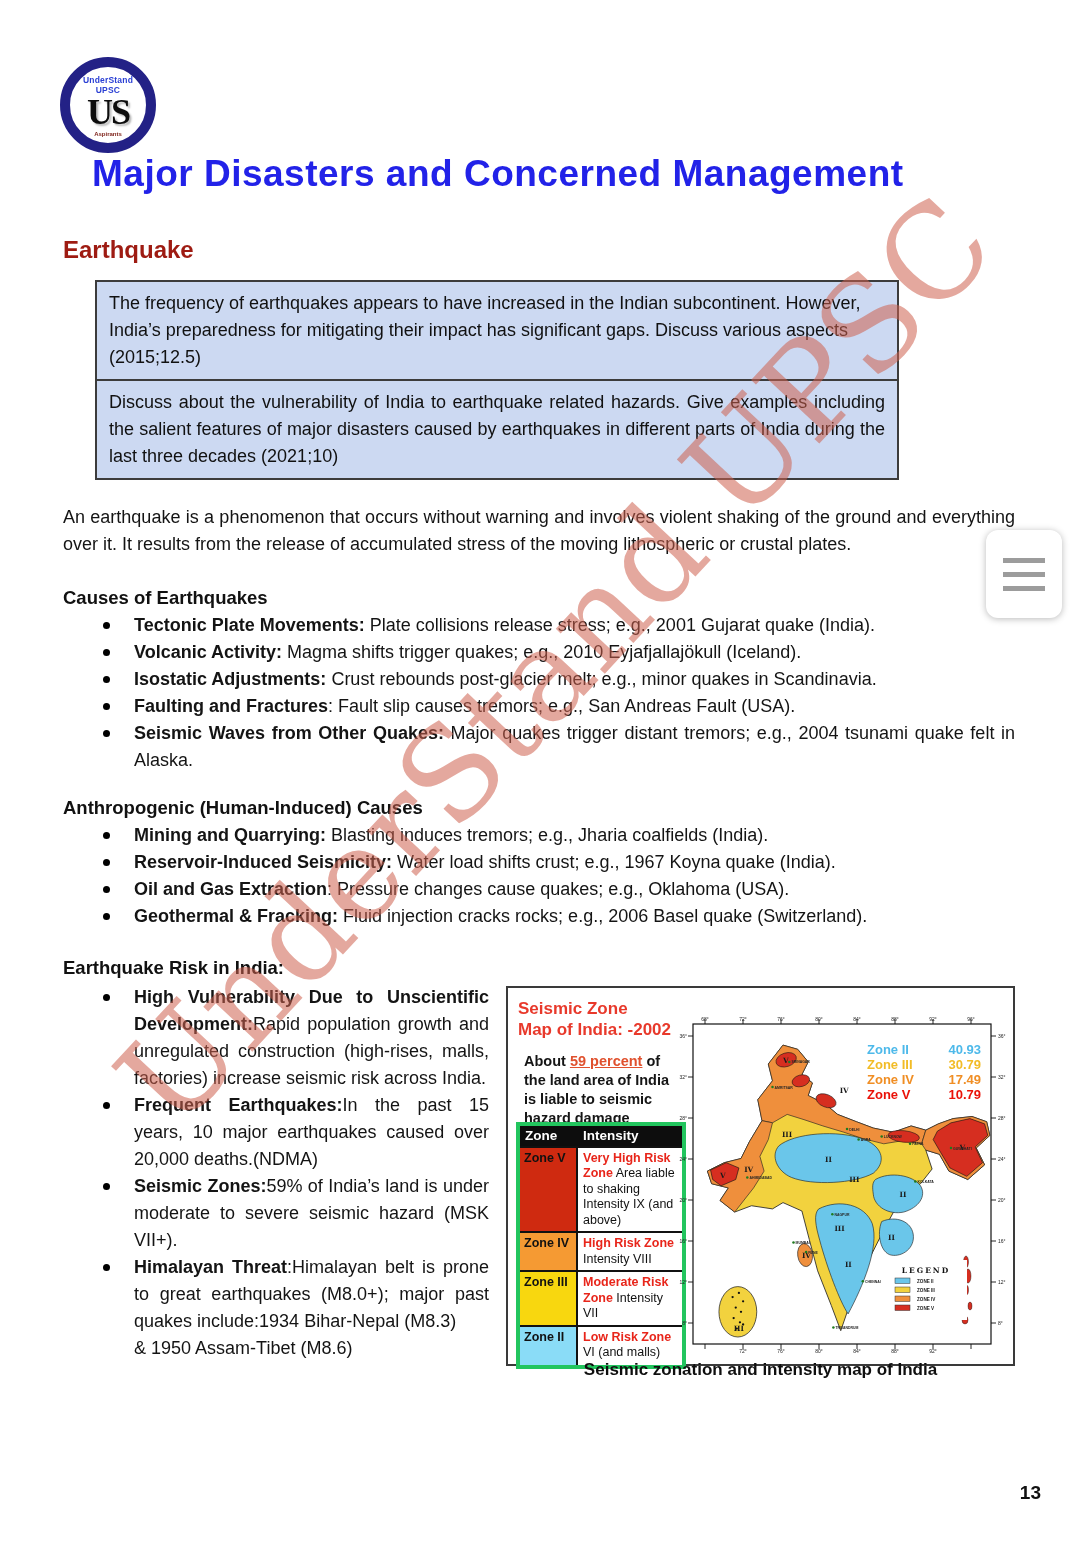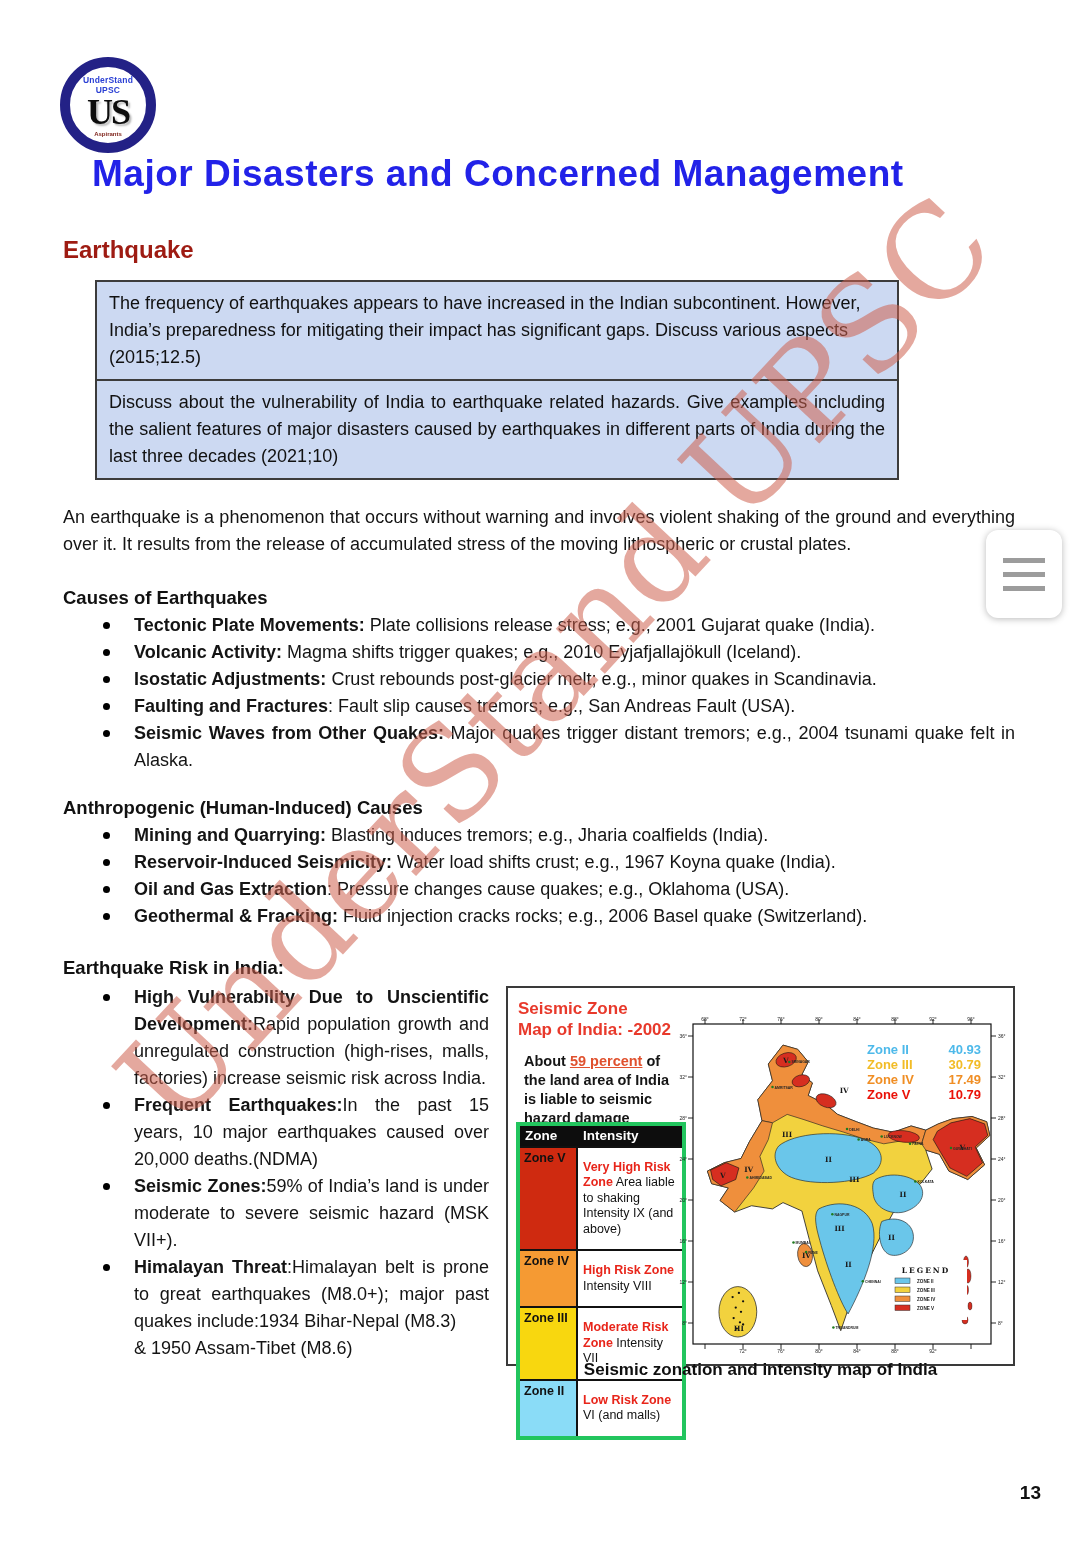--- a/index.html
+++ b/index.html
@@ -55,21 +55,21 @@
     line-height:19px; font-weight:bold; color:#151515; }
   .fig-about .pct { color:#e0512e; text-decoration:underline; }
 
   .zi-table { position:absolute; left:8px; top:134px; width:170px; border:4px solid #22c55e;
     font-size:12.5px; line-height:15.5px; }
   .zi-head { display:flex; background:#0d0d0d; color:#fff; font-weight:bold; font-size:13.5px; }
   .zi-head span { padding:2px 5px; }
   .zi-head .c1 { width:58px; } .zi-head .c2 { flex:1; }
   .zi-row { display:flex; border-top:2px solid #111; }
   .zi-zone { width:58px; padding:3px 4px; font-weight:bold; color:#111; border-right:2px solid #111; }
-  .zi-desc { flex:1; padding:12px 5px; background:#fff; color:#111; }
+  .zi-desc { flex:1; padding:3px 5px; background:#fff; color:#111; }
   .zi-desc b { color:#e8251a; }
   .r-v  { min-height:79px; } .r-iv { min-height:38px; } .r-iii { min-height:37px; } .r-ii { min-height:40px; }
   .bg-v { background:#cf2a10; } .bg-iv { background:#f59a33; } .bg-iii { background:#f8d70f; } .bg-ii { background:#8adcf7; }
 
   .map-svg { position:absolute; right:2px; top:26px; width:336px; height:340px; }
   .fig-caption { position:absolute; left:0; right:0; top:372px; text-align:center;
     font-size:17px; font-weight:bold; color:#0f0f0f; }
 
   
   .float-menu { position:absolute; left:986px; top:530px; width:76px; height:88px; background:#fff;

